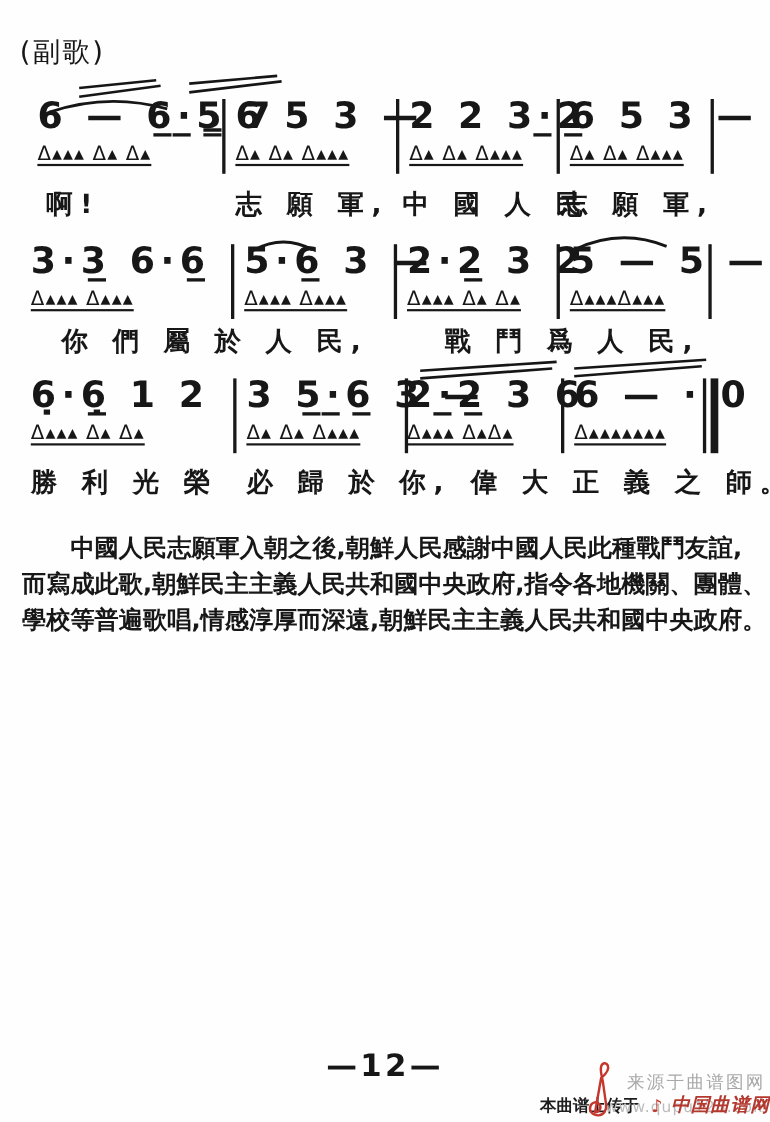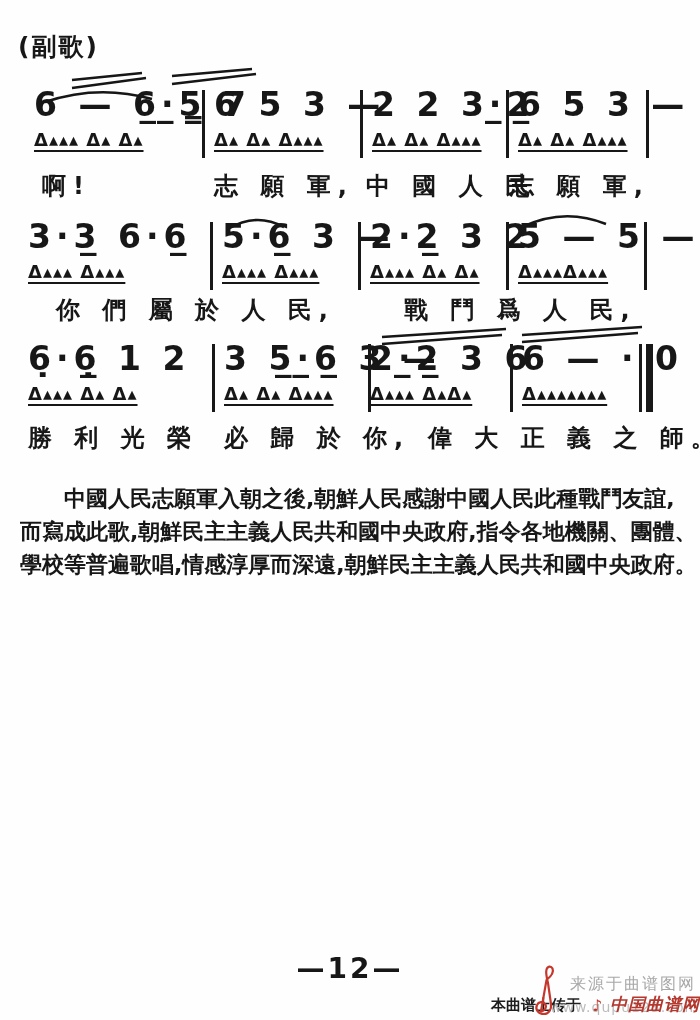--- a/index.html
+++ b/index.html
@@ -2,26 +2,26 @@
 <html><head>
 <meta charset="utf-8">
 <style>
   html,body{margin:0;padding:0;}
   body{
     width:700px;height:1020px;position:relative;overflow:hidden;
     background:#ffffff;color:#171717;
     font-family:"DejaVu Sans", sans-serif;
   }
   .page{position:absolute;inset:0;background:#fefefe;}
-  .section-label{position:absolute;left:18px;top:30px;font-size:25px;font-weight:bold;letter-spacing:2px;text-align:center;}
+  .section-label{position:absolute;left:18px;top:30px;font-size:25px;font-weight:normal;letter-spacing:2px;text-align:center;}
   .system{position:absolute;left:0;width:609px;height:86px;}
   .measure{position:absolute;top:0;white-space:nowrap;}
   .notes{font-size:33px;font-weight:bold;letter-spacing:5px;line-height:1;height:40px;}
   .tris{
-    font-size:18px;font-weight:bold;line-height:1;margin-top:3px;letter-spacing:1px;
+    font-size:18px;font-weight:normal;line-height:1;margin-top:3px;letter-spacing:1px;
     text-decoration:underline;text-decoration-thickness:2px;text-underline-offset:4px;
   }
   .barline{position:absolute;top:2px;width:3px;height:68px;background:#181818;}
   .barline.thick{width:7px;}
   svg.deco{position:absolute;left:0;top:-22px;width:700px;height:112px;pointer-events:none;}
   svg.deco path, svg.deco line{stroke:#161616;fill:none;}
   .lyrics{position:absolute;left:0;width:700px;height:32px;}
   .lyrics span{position:absolute;top:0;font-size:24px;font-weight:bold;letter-spacing:7px;white-space:nowrap;}
   .commentary{position:absolute;left:20px;top:482px;width:668px;font-size:22px;font-weight:600;line-height:33px;}
   .cline{white-space:nowrap;}

